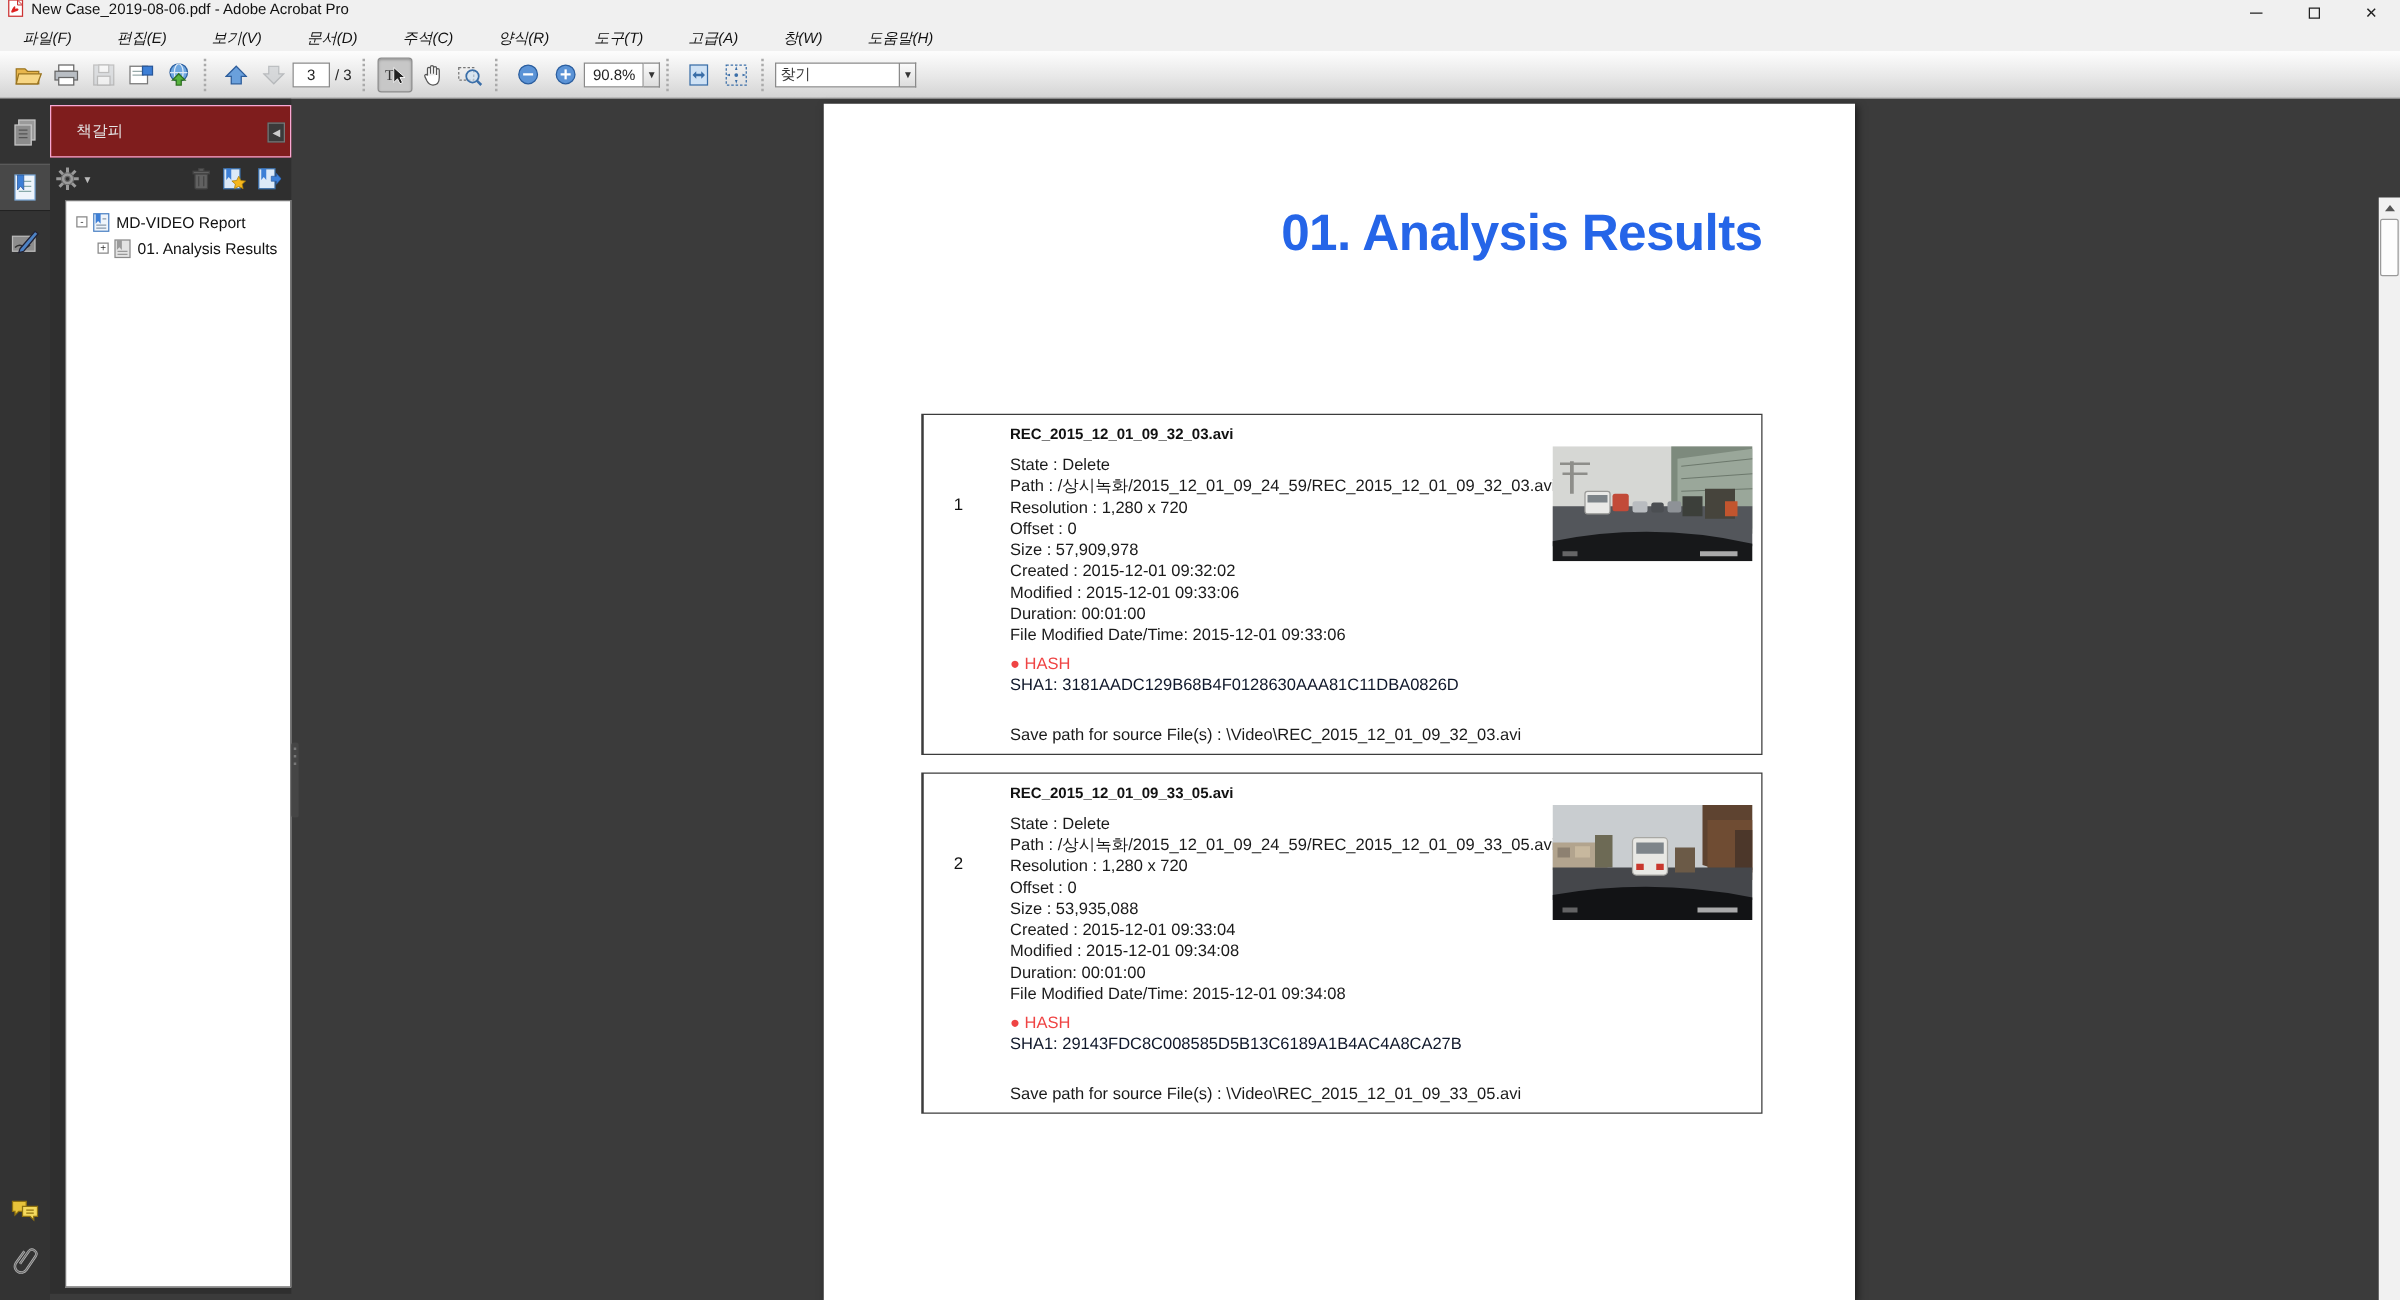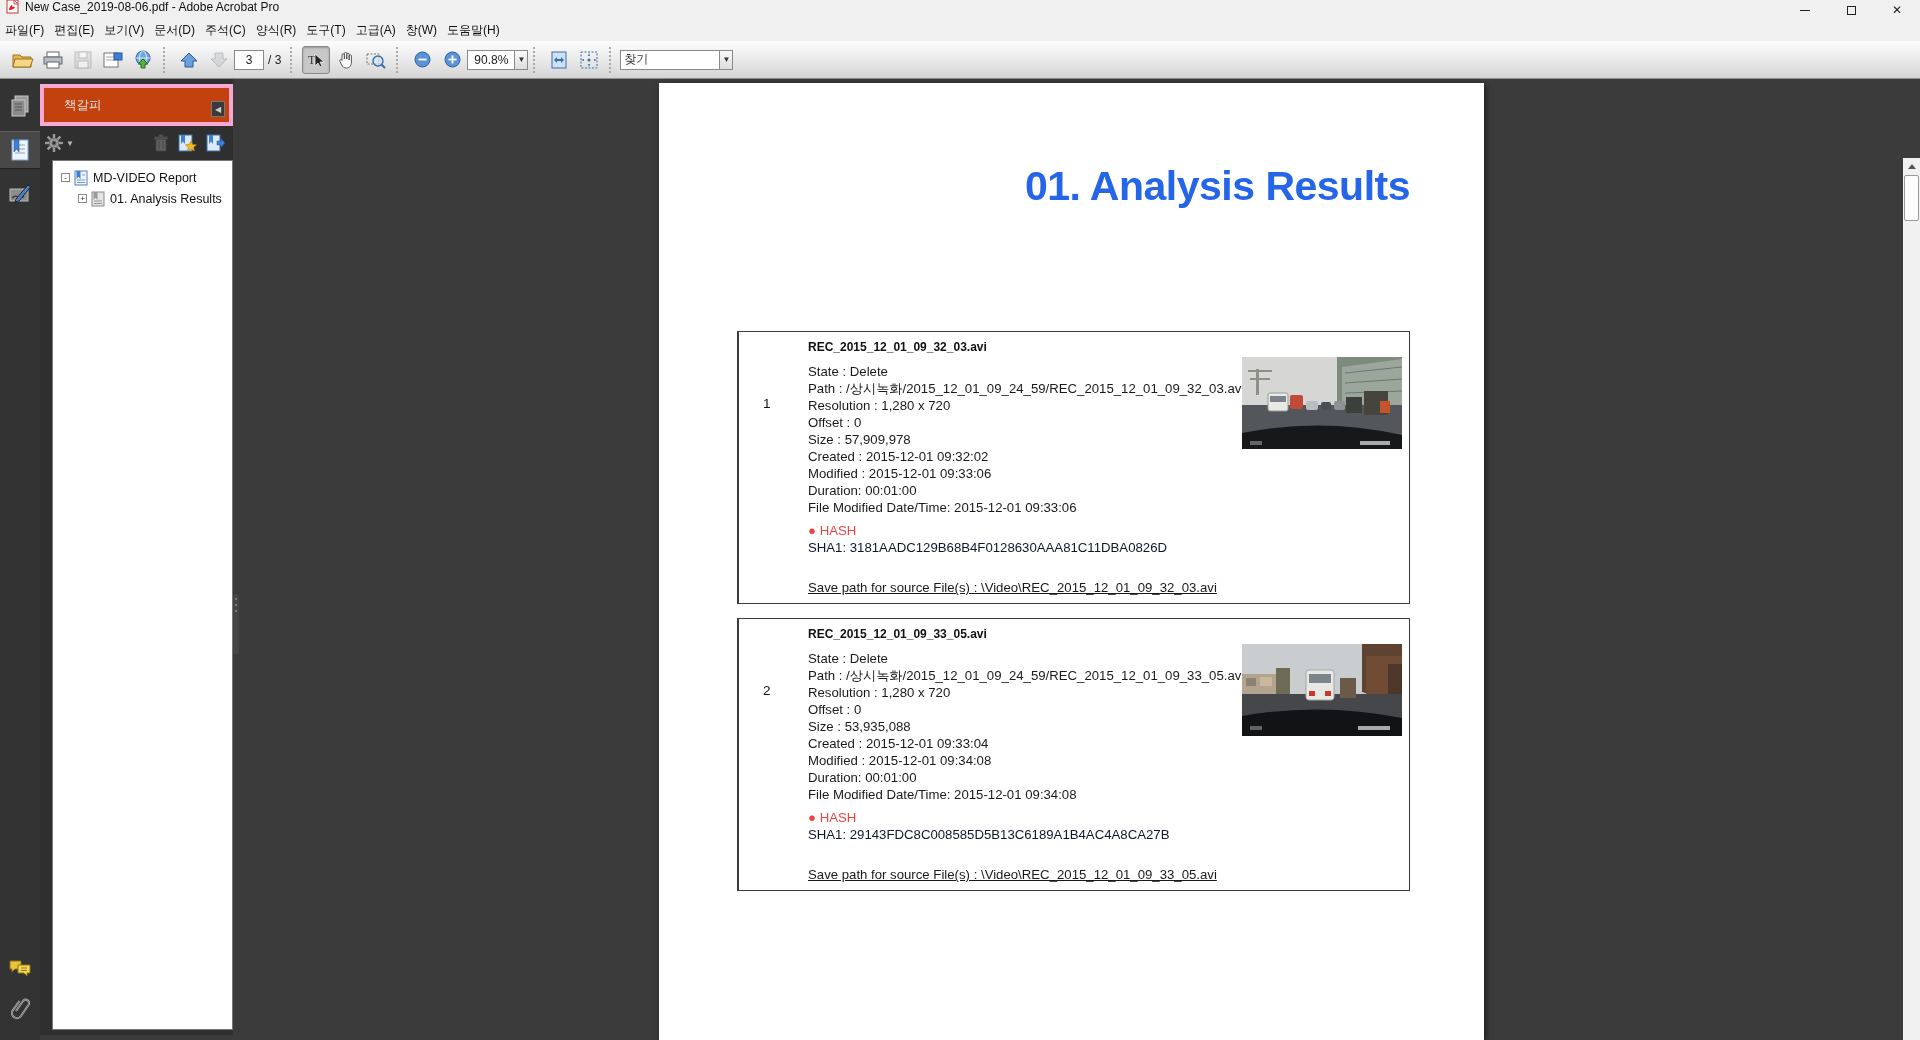--- a/index.html
+++ b/index.html
@@ -11,21 +11,21 @@
     background:#f0f0f0; display:flex; align-items:flex-start; font-size:12px; color:#111; }
   #titlebar .ticon { margin:0 5px 0 6px; }
   #winbtns { margin-left:auto; display:flex; }
   .winbtn { width:46px; height:20px; display:flex; align-items:center; justify-content:center;
     color:#222; font-size:12px; }
   .maxglyph { width:9px; height:9px; border:1px solid #222; display:inline-block; }
   .minglyph { width:10px; height:1px; background:#222; display:inline-block; }
 
   #menubar { position:absolute; left:0; top:20px; width:1920px; height:21px;
     background:#f0f0f0; display:flex; align-items:center; font-size:12px; color:#111; }
-  .menu-item { padding:2px 5px; }
+  .menu-item { padding:2px 18px;font-style:italic; }
 
   
   #toolbar { position:absolute; left:0; top:41px; width:1920px; height:38px;
     background:linear-gradient(#fdfdfd,#e8e8e8 55%,#d4d4d4); border-bottom:1px solid #8e8e8e;
     display:flex; align-items:center; }
   .tbtn { width:28px; height:28px; margin:0 1px; display:flex; align-items:center;
     justify-content:center; border-radius:3px; }
   .tbtn.pressed { background:#c7c7c7; border:1px solid #8a8a8a; box-shadow:inset 0 1px 2px rgba(0,0,0,.25); }
   .tsep { width:6px; height:26px; margin:0 5px; border-left:2px dotted #aaa; }
   .tfield { background:#fff; border:1px solid #8a8a8a; height:20px; font-size:12px;
@@ -39,22 +39,22 @@
   .tlabel { font-size:12px; color:#222; margin:0 4px; }
 
   
   #main { position:absolute; left:0; top:79px; width:1920px; height:961px; background:#3b3b3b; }
 
   #navstrip { position:absolute; left:0; top:0; width:40px; height:961px; background:#333; }
   .navicon { width:40px; height:38px; display:flex; align-items:center; justify-content:center; }
   .navicon.sel { background:#484848; border-top:1px solid #5a5a5a; border-bottom:1px solid #222; }
 
   #bm-panel { position:absolute; left:40px; top:0; width:193px; height:956px; background:#2f2f2f; }
-  #bm-header { position:absolute; left:0; top:5px; width:193px; height:42px; background:#c2410c;
-    border:4px solid #f9a8d4; color:#e4e4e4; font-size:12.5px; display:flex; align-items:center;
+  #bm-header { position:absolute; left:0; top:5px; width:193px; height:42px; background:#7f1d1d;
+    border:1px solid #f9a8d4; color:#e4e4e4; font-size:12.5px; display:flex; align-items:center;
     padding-left:20px; }
   #bm-close { position:absolute; right:4px; top:13px; width:14px; height:16px;
     border:1px solid #777; color:#ccc; font-size:8px; display:flex; align-items:center;
     justify-content:center; background:#3a3a3a; }
   #bm-toolbar { position:absolute; left:0; top:47px; width:193px; height:34px;
     display:flex; align-items:center; }
   .bmtool { margin:0 4px; display:flex; align-items:center; }
   #bm-tree { position:absolute; left:12px; top:81px; width:181px; height:870px; background:#fff;
     border:1px solid #777; font-size:12.5px; color:#111; padding-top:6px; }
   .tree-row { display:flex; align-items:center; height:21px; }
@@ -78,21 +78,21 @@
   .entry-box { position:absolute; left:78px; width:673px; height:273px;
     border:1px solid #3c3c3c; border-left:2px solid #3c3c3c; background:#fff; }
   #entry-1 { top:248px; }
   #entry-2 { top:535px; }
   .entry-index { position:absolute; left:24px; top:64px; font-size:13.5px; color:#111; }
   .entry-body { position:absolute; left:69px; top:8px; width:440px; }
   .entry-file { font-size:12px; font-weight:bold; color:#111; margin-bottom:9px; }
   .entry-line { font-size:13.2px; color:#1a1a1a; line-height:17px; white-space:nowrap; }
   .entry-hash-label { font-size:13.2px; color:#ef4444; line-height:17px; margin-top:6px; }
   .entry-sha { font-size:13.2px; color:#0f172a; line-height:17px; }
-  .entry-save { position:absolute; left:69px; bottom:8px; font-size:13.2px; color:#1a1a1a;text-decoration:underline; }
+  .entry-save { position:absolute; left:69px; bottom:8px; font-size:13.2px; color:#1a1a1a; }
   .thumb { position:absolute; left:503px; top:25px; width:160px; height:92px; }
 
   
   #vscroll { position:absolute; left:1903px; top:79px; width:17px; height:961px; background:#f1f1f1; }
   .sbtn { width:17px; height:17px; display:flex; align-items:center; justify-content:center; }
   .sarrow-up { width:0; height:0; border-left:4px solid transparent; border-right:4px solid transparent;
     border-bottom:5px solid #555; }
   #vthumb { position:absolute; left:1px; top:17px; width:15px; height:46px; background:#fdfdfd;
     border:1px solid #9a9a9a; border-radius:2px; }
 </style>

